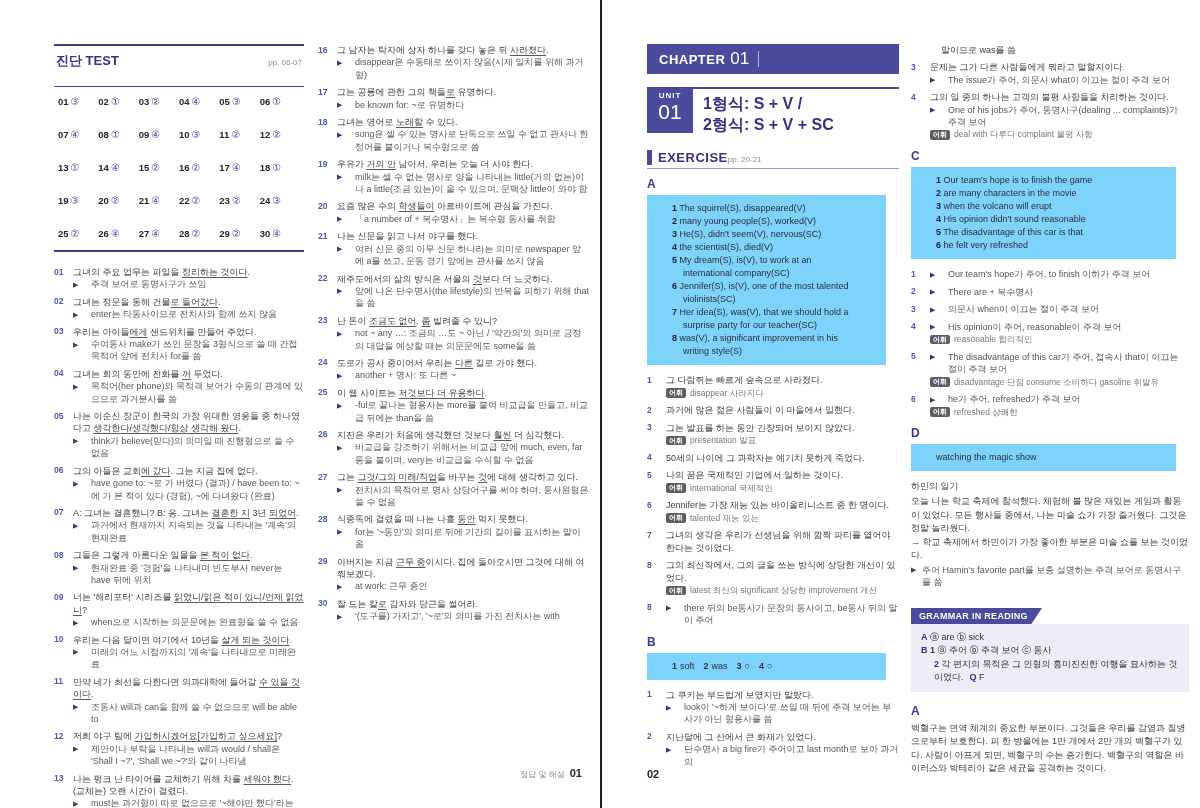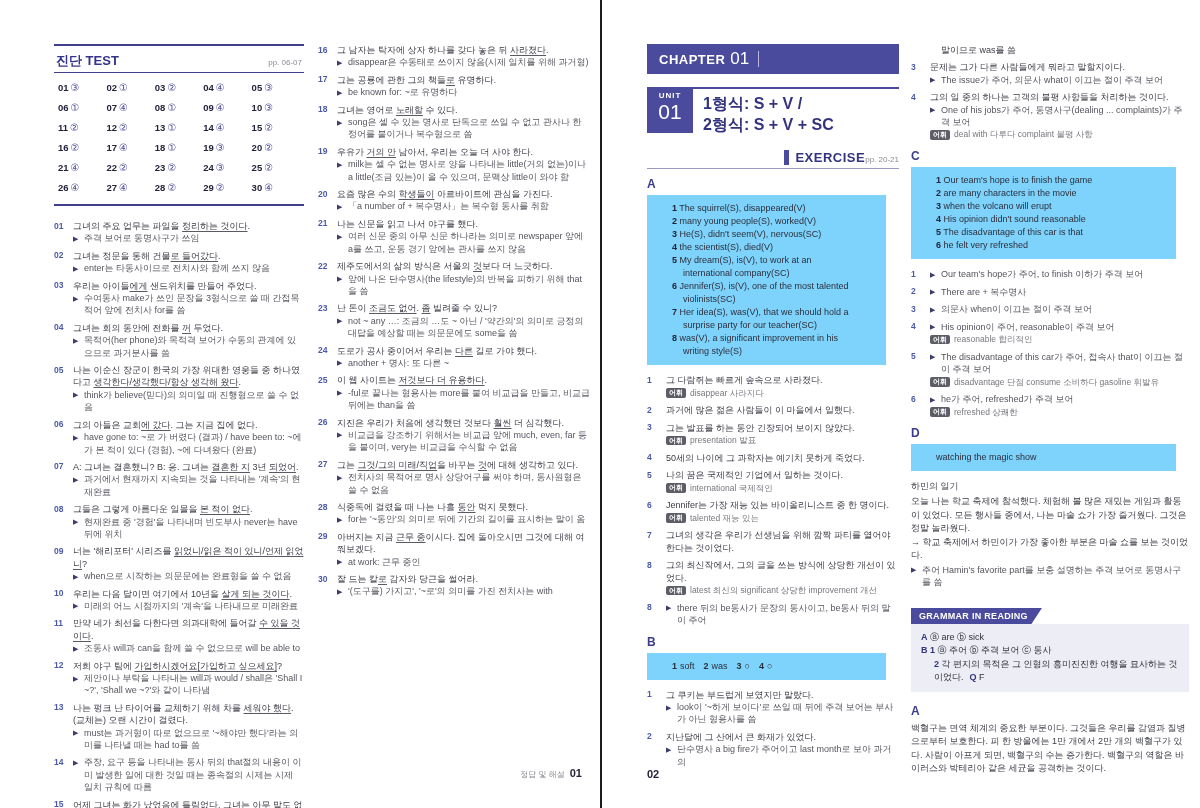--- a/index.html
+++ b/index.html
@@ -11,54 +11,54 @@
   .page-right{left:601px;width:599px;}
   .cols{display:flex;}
   .page-left .cols{padding:44px 0 0 54px;gap:14px;}
   .page-left .col1{width:250px;}
   .page-left .col2{width:272px;}
   .page-right .cols{padding:44px 0 0 46px;gap:12px;}
   .page-right .col1{width:252px;}
   .page-right .col2{width:278px;}
   
   .testbox{border-top:2.5px solid #3f3f8e;border-bottom:2.5px solid #3f3f8e;margin-bottom:14px;}
-  .testhead{display:flex;align-items:baseline;justify-content:space-between;padding:6px 2px 2px 2px;border-bottom:1px solid #3f3f8e;}
+  .testhead{display:flex;align-items:baseline;justify-content:space-between;padding:6px 2px 16px 2px;border-bottom:1px solid #3f3f8e;}
   .testtitle{font-weight:bold;font-size:13px;color:#34348a;letter-spacing:0;}
   .pages{font-size:8px;color:#8a8a94;}
-  .agrid{display:grid;grid-template-columns:repeat(5,1fr);row-gap:9px;padding:9px 4px 11px 4px;}
+  .agrid{display:grid;grid-template-columns:repeat(6,1fr);row-gap:22px;padding:9px 4px 11px 4px;}
   .gcell{font-size:9.5px;white-space:nowrap;}
   .gno{font-weight:bold;color:#23233a;margin-right:2px;}
   .gans{color:#4b4b9d;font-size:10px;}
   
   .item{display:flex;margin-bottom:5px;font-size:9px;line-height:1.38;}
   .item .no{flex:none;width:19px;font-weight:bold;color:#4a5aa8;font-size:8.5px;padding-top:0.5px;}
   .ibody{flex:1;min-width:0;}
   .sent{color:#3b3b47;}
   .sent u,.etext u{text-underline-offset:2px;text-decoration-thickness:0.8px;text-decoration-color:#5a5a64;}
-  .exp{display:flex;color:#55555f;}
+  .exp{display:flex;color:#55555f;gap:7px;}
   .exp .arrow{flex:none;width:11px;color:#3c3c6e;font-size:7px;padding-top:1.5px;}
   .exp .etext{flex:1;}
   .vocab{color:#77777f;font-size:8.5px;margin-top:1px;}
   .badge{display:inline-block;background:#5d5d68;color:#fff;font-size:7px;font-weight:bold;padding:0 3px;border-radius:2px;margin-right:4px;vertical-align:0.5px;}
   
   .footer-left{position:absolute;right:18px;bottom:28px;font-size:8px;color:#8a8a94;}
   .footer-left b{color:#23233a;font-size:11px;margin-left:5px;}
   .footer-right{position:absolute;left:46px;bottom:28px;font-weight:bold;font-size:11px;color:#23233a;}
   
   .chapbar{display:flex;align-items:center;background:#4b4b9d;color:#fff;height:30px;padding:0 12px;gap:9px;margin-bottom:13px;}
   .chap-label{font-weight:bold;font-size:13px;letter-spacing:0.5px;}
   .chap-num{font-size:17px;font-weight:300;margin-left:-4px;}
   .chap-sep{width:1px;height:16px;background:#b9b9dd;}
   .chap-title{font-size:11px;margin-top:40px;}
   .unit{display:flex;margin-bottom:14px;}
   .unit-badge{flex:none;width:46px;height:46px;background:#4b4b9d;color:#fff;text-align:center;}
   .unit-badge .ulabel{font-size:8px;font-weight:bold;letter-spacing:1px;margin-top:4px;}
   .unit-badge .unum{font-size:21px;font-weight:300;line-height:1;margin-top:1px;}
   .unit-title{flex:1;border-top:2px solid #4b4b9d;padding:5px 0 0 10px;font-weight:bold;color:#33337f;font-size:16px;line-height:1.3;}
-  .exhead{display:flex;align-items:baseline;justify-content:flex-end;border-bottom:1px solid #9a9ac5;padding-bottom:3px;margin-bottom:8px;}
+  .exhead{display:flex;align-items:baseline;justify-content:flex-start;border-bottom:1px solid #9a9ac5;padding-bottom:3px;margin-bottom:8px;}
   .exhead .extitle{border-left:5px solid #4b4b9d;padding-left:6px;font-weight:bold;font-size:13px;color:#33337f;letter-spacing:0.5px;}
   .sec-label{font-weight:bold;font-size:12px;color:#3c3c8c;margin:8px 0 4px 0;}
   .ansbox{background:#7dd3fc;padding:7px 25px;margin:4px 13px 9px 0;font-size:9px;line-height:1.45;color:#2e2e3a;}
   .ans-line{padding-left:11px;text-indent:-11px;}
   .ans-line b{color:#23233a;}
   .ans-inline b{font-weight:bold;margin-right:3px;}
   .ans-inline .seg{margin-right:9px;}
   .cont-line{font-size:9px;color:#3b3b47;margin:0 0 5px 30px;line-height:1.38;}
   
   .d-title{font-size:9px;color:#3b3b47;margin-bottom:2px;}

